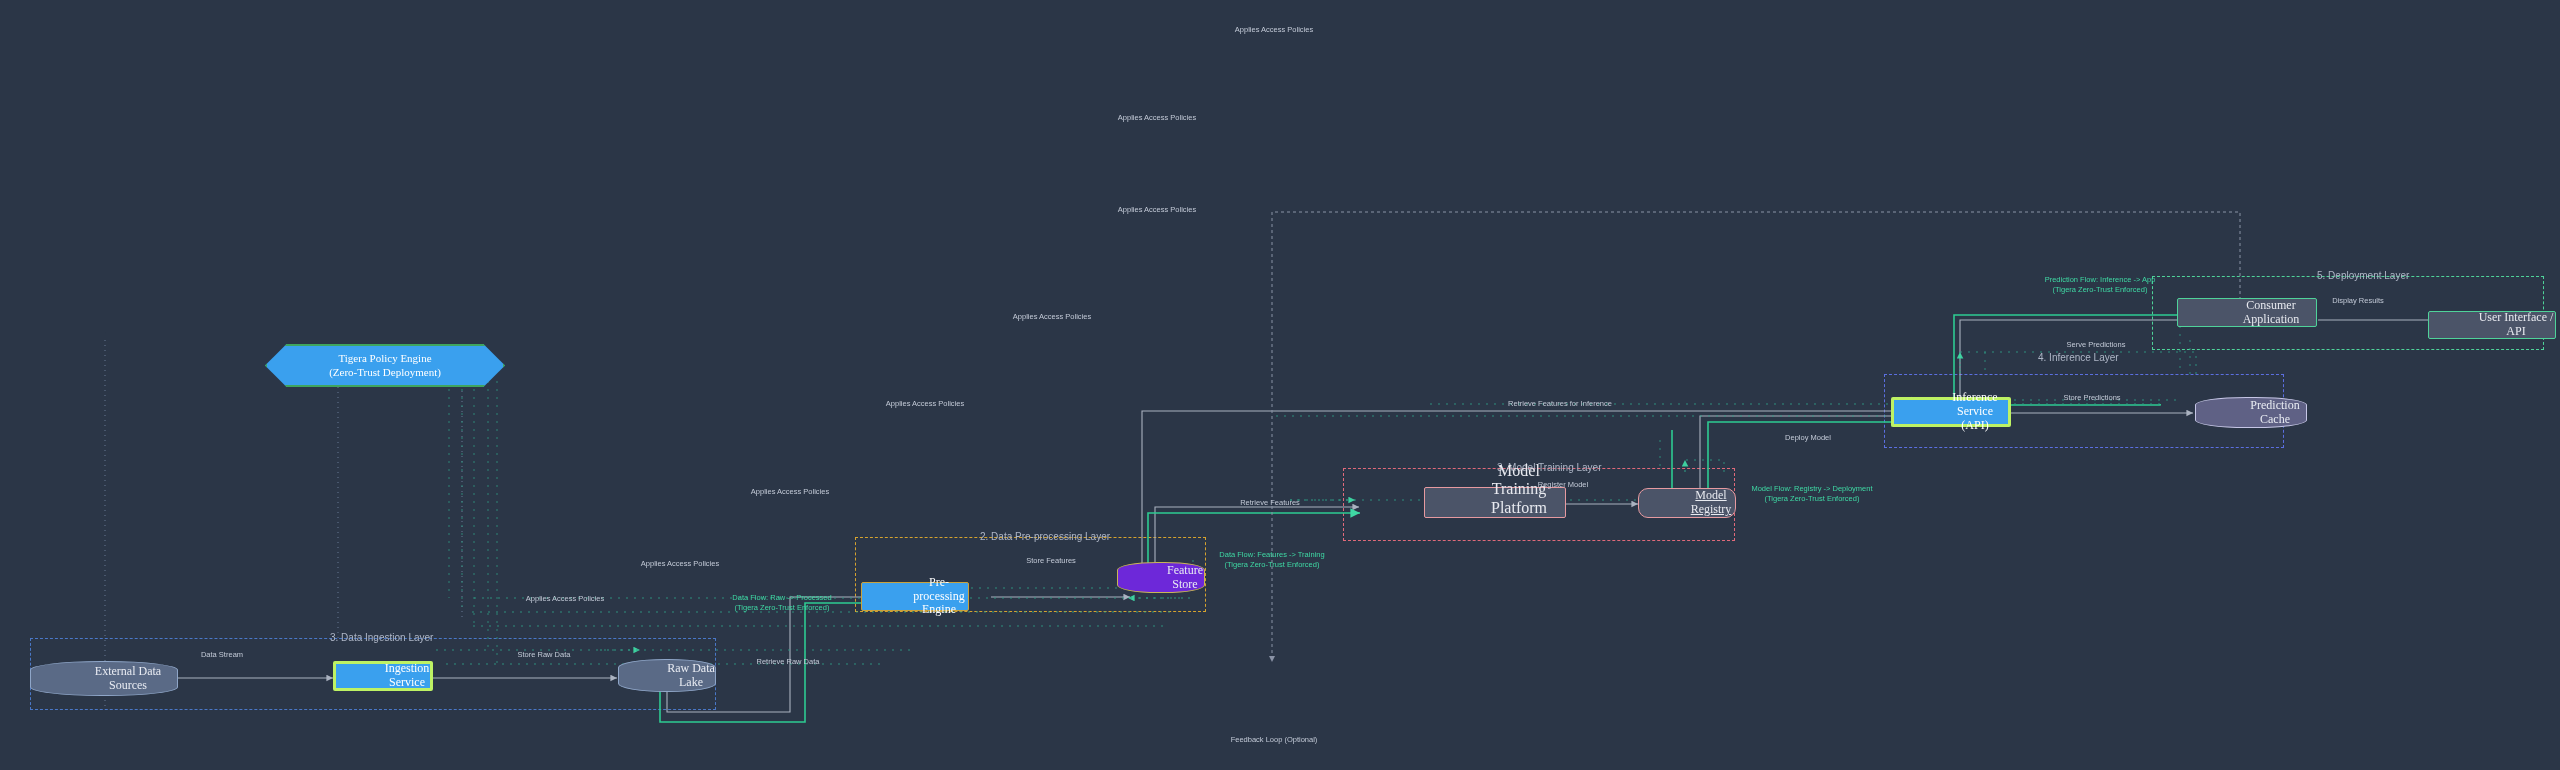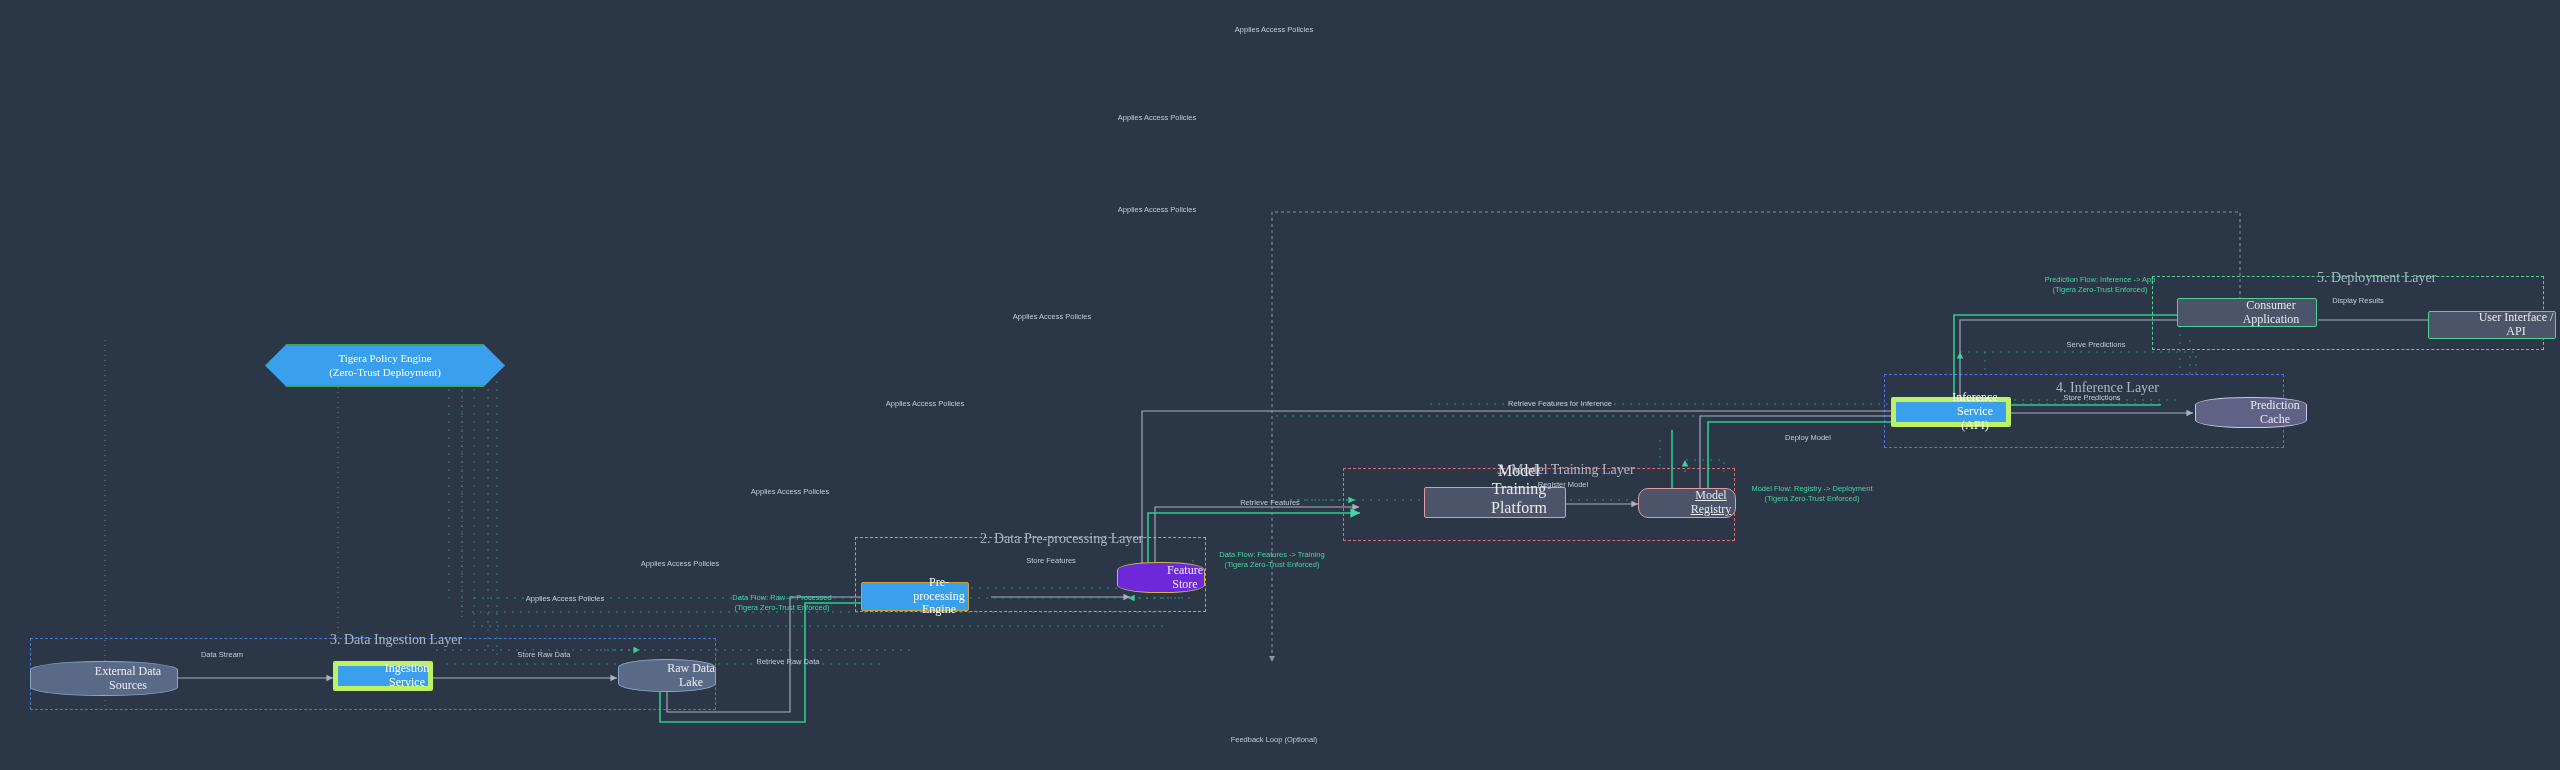--- a/index.html
+++ b/index.html
@@ -1,35 +1,35 @@
 <!DOCTYPE html>
 <html><head>
 <meta charset="utf-8">
 <style>
   html,body{margin:0;padding:0;background:#2b3647;}
   body{width:2560px;height:770px;overflow:hidden;font-family:"Liberation Sans",sans-serif;}
   #stage{position:relative;width:2560px;height:770px;background:#2b3647;}
 
   .node{position:absolute;box-sizing:border-box;display:flex;align-items:center;justify-content:center;text-align:center;font-family:"Liberation Serif",serif;color:#e8eaf0;line-height:1.15;z-index:6;padding-left:48px;}
   .rect{border-radius:2px;}
-  .blue{background:#3aa0ee;border:5px solid #bef264;color:#ffffff;}
+  .blue{background:#3aa0ee;border:3px solid #bef264;color:#ffffff;}
   .cyl{background:#5a6a86;border:1px solid #8fa6c8;border-radius:48%/26%;color:#e9ecf3;}
   .cyl-olive{background:#6d28d9;border:1px solid #c9b458;border-radius:46%/26%;}
   .rr-pink{background:#4b5468;border:1px solid #e79aa0;border-radius:10px;}
   .box-pink{background:#4b5468;border:1px solid #e79aa0;}
   .box-green{background:#4b5468;border:1.5px solid #4fd39a;}
   .cyl-purple{background:#5f6185;border:1px solid #c6c6e6;border-radius:46%/26%;}
 
   .hex{position:absolute;z-index:6;display:flex;align-items:center;justify-content:center;text-align:center;
        background:#3aa0ee;color:#ffffff;font-family:"Liberation Serif",serif;line-height:1.2;
        clip-path:polygon(9% 0,91% 0,100% 50%,91% 100%,9% 100%,0 50%);
        box-shadow:inset 0 0 0 2px #3fa55f;}
 
   .sub{position:absolute;box-sizing:border-box;z-index:1;}
-  .sub-title{position:absolute;z-index:2;color:#aeb6c6;font-size:14px;white-space:nowrap;font-family:Liberation Serif, serif;}
+  .sub-title{position:absolute;z-index:2;color:#aeb6c6;font-size:10px;white-space:nowrap;font-family:Liberation Sans, sans-serif;}
 
   .elabel{position:absolute;z-index:7;color:#c3cad7;font-size:7.5px;white-space:nowrap;transform:translate(-50%,-50%);font-family:"Liberation Sans",sans-serif;}
   .elabel.green{color:#3fd9a4;}
   .elabel.two{line-height:1.3;text-align:center;}
 
   svg.wires{position:absolute;left:0;top:0;width:2560px;height:770px;z-index:4;overflow:visible;}
 </style>
 </head>
 <body>
 
@@ -38,21 +38,21 @@
   <div class="sub" style="left:30px;top:638px;height:72px;width:686px;border:1.5px dashed #4a78c8;"></div>
   <div class="sub-title" style="left:330px;top:632px;">3. Data Ingestion Layer</div>
 
   <div class="sub" style="left:855px;top:537px;height:75px;width:351px;border:1.5px dashed #d6a32e;"></div>
   <div class="sub-title" style="left:980px;top:531px;">2. Data Pre-processing Layer</div>
 
   <div class="sub" style="left:1343px;top:468px;height:73px;width:392px;border:1.5px dashed #e06a7a;"></div>
   <div class="sub-title" style="left:1497px;top:462px;">3. Model Training Layer</div>
 
   <div class="sub" style="left:1884px;top:374px;height:74px;width:400px;border:1.5px dashed #5b6fe0;"></div>
-  <div class="sub-title" style="left:2038px;top:380px;margin-left:18px;">4. Inference Layer</div>
+  <div class="sub-title" style="left:2038px;top:352px;">4. Inference Layer</div>
 
   <div class="sub" style="left:2152px;top:276px;height:74px;width:392px;border:1.5px dashed #4fd39a;"></div>
   <div class="sub-title" style="left:2317px;top:270px;">5. Deployment Layer</div>
 
   <svg class="wires" viewBox="0 0 2560 770">
     <defs>
       <marker id="ah-g" markerWidth="7" markerHeight="7" refX="6" refY="3" orient="auto">
         <path d="M0,0 L6,3 L0,6 z" fill="#aab2c0"></path>
       </marker>
       <marker id="ah-t" markerWidth="7" markerHeight="7" refX="6" refY="3" orient="auto">

